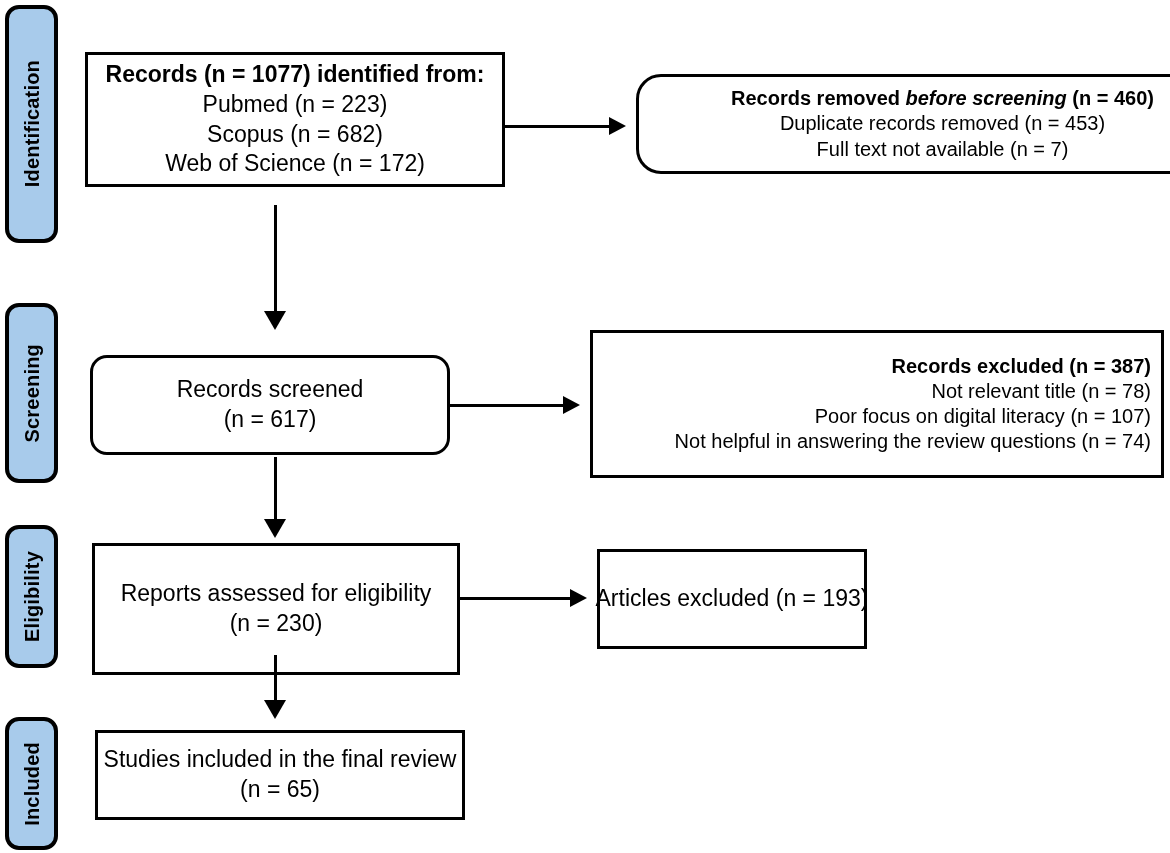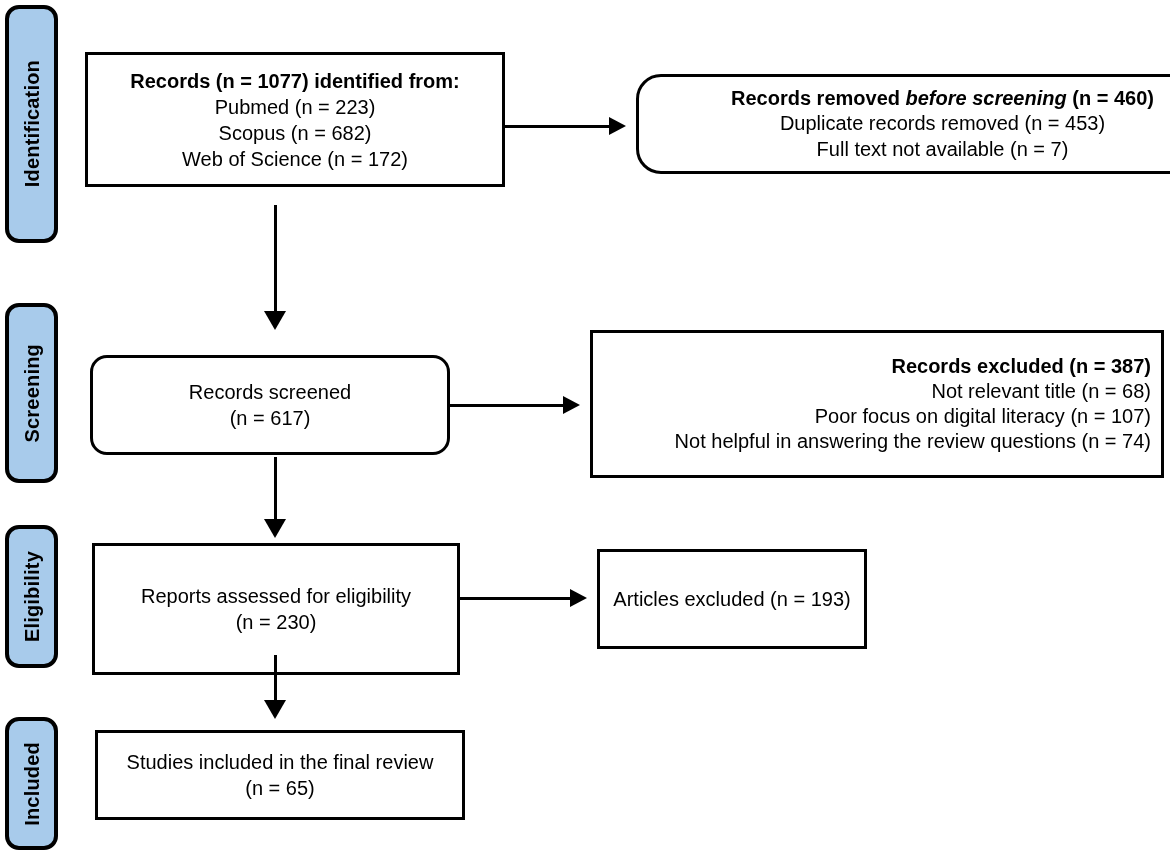--- a/index.html
+++ b/index.html
@@ -46,21 +46,21 @@
     border: 3px solid #000000;
     display: flex;
     flex-direction: column;
     align-items: center;
     justify-content: center;
     text-align: center;
     padding: 4px 10px;
     color: #000000;
   }
   .node .line {
-    font-size: 20px;
+    font-size: 23px;
     line-height: 1.30;
     white-space: nowrap;
   }
   .node .line.head {
     font-weight: bold;
   }
   .node .line.head em {
     font-style: italic;
     font-weight: bold;
   }
@@ -140,21 +140,21 @@
   <div class="node" style="left:90px; top:355px; width:360px; height:100px;border-radius:17px;">
     <div class="line">Records screened</div>
     <div class="line">(n = 617)</div>
   </div>
 
   <div class="hline" style="left:450px; top:404px; width:113px;"></div>
   <div class="arrow-right" style="left:563px; top:396px;"></div>
 
   <div class="node dense" style="left:590px; top:330px; width:574px; height:148px;align-items:flex-end;">
     <div class="line head">Records excluded (n = 387)</div>
-    <div class="line">Not relevant title (n = 68)</div>
+    <div class="line">Not relevant title (n = 78)</div>
     <div class="line">Poor focus on digital literacy (n = 107)</div>
     <div class="line">Not helpful in answering the review questions (n = 74)</div>
   </div>
 
   <div class="vline" style="left:274px; top:457px; height:62px;"></div>
   <div class="arrow-down" style="left:264px; top:519px;"></div>
 
   <div class="node" style="left:92px; top:543px; width:368px; height:132px;">
     <div class="line">Reports assessed for eligibility</div>
     <div class="line">(n = 230)</div>

